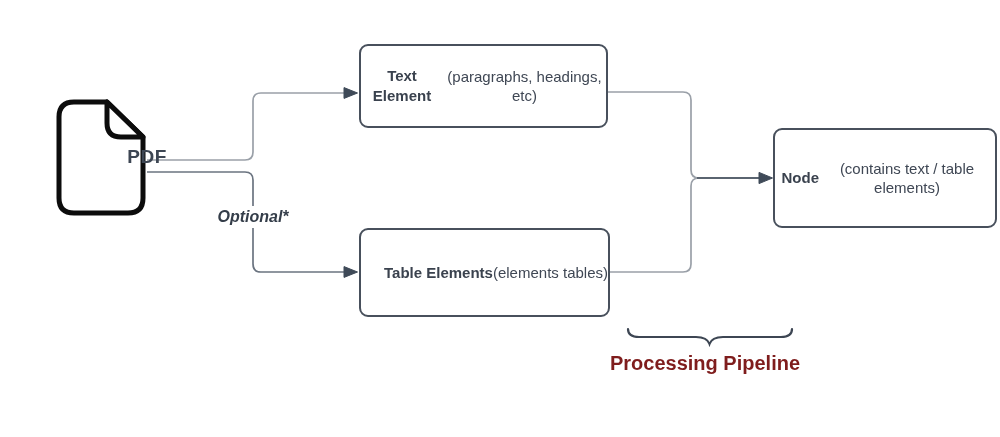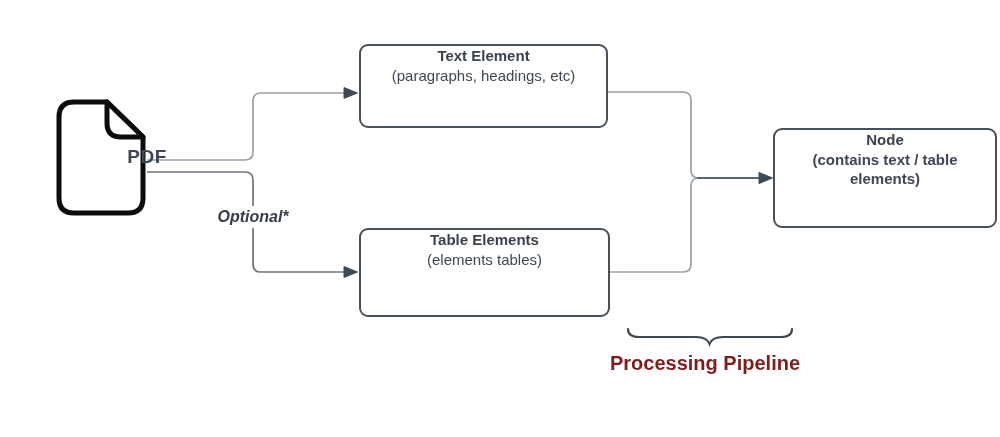--- a/index.html
+++ b/index.html
@@ -5,26 +5,26 @@
   html,body{margin:0;padding:0;background:#ffffff;}
   body{
     width:1000px;height:437px;position:relative;overflow:hidden;
     font-family:"Liberation Sans","DejaVu Sans",sans-serif;
     color:#3a424e;
   }
   svg.layer{position:absolute;left:0;top:0;z-index:1;}
   .dbox{
     position:absolute;z-index:2;background:#ffffff;
     border:2px solid #48505c;border-radius:9px;
-    display:flex;flex-direction:column;align-items:center;justify-content:flex-start;
+    display:flex;flex-direction:row;align-items:center;justify-content:flex-end;
     text-align:center;box-sizing:border-box;
   }
   .dbox .title{font-weight:bold;font-size:15px;line-height:20px;color:#3a424e;}
   .dbox .subtitle{font-weight:normal;font-size:15px;line-height:19px;color:#3f4754;}
-  #node-box .subtitle{max-width:176px;font-weight:bold;}
+  #node-box .subtitle{max-width:176px;}
   .pdf-label{
     position:absolute;left:57px;top:100px;width:88px;height:113px;z-index:2;
     display:flex;align-items:center;justify-content:center;
     font-weight:bold;font-size:19px;color:#3d4653;letter-spacing:0.5px;margin-left:46px;
   }
   .optional-label{
     position:absolute;left:204px;top:206px;width:98px;z-index:3;
     background:#ffffff;text-align:center;
     font-weight:bold;font-style:italic;font-size:16px;line-height:22px;color:#343d49;
   }

